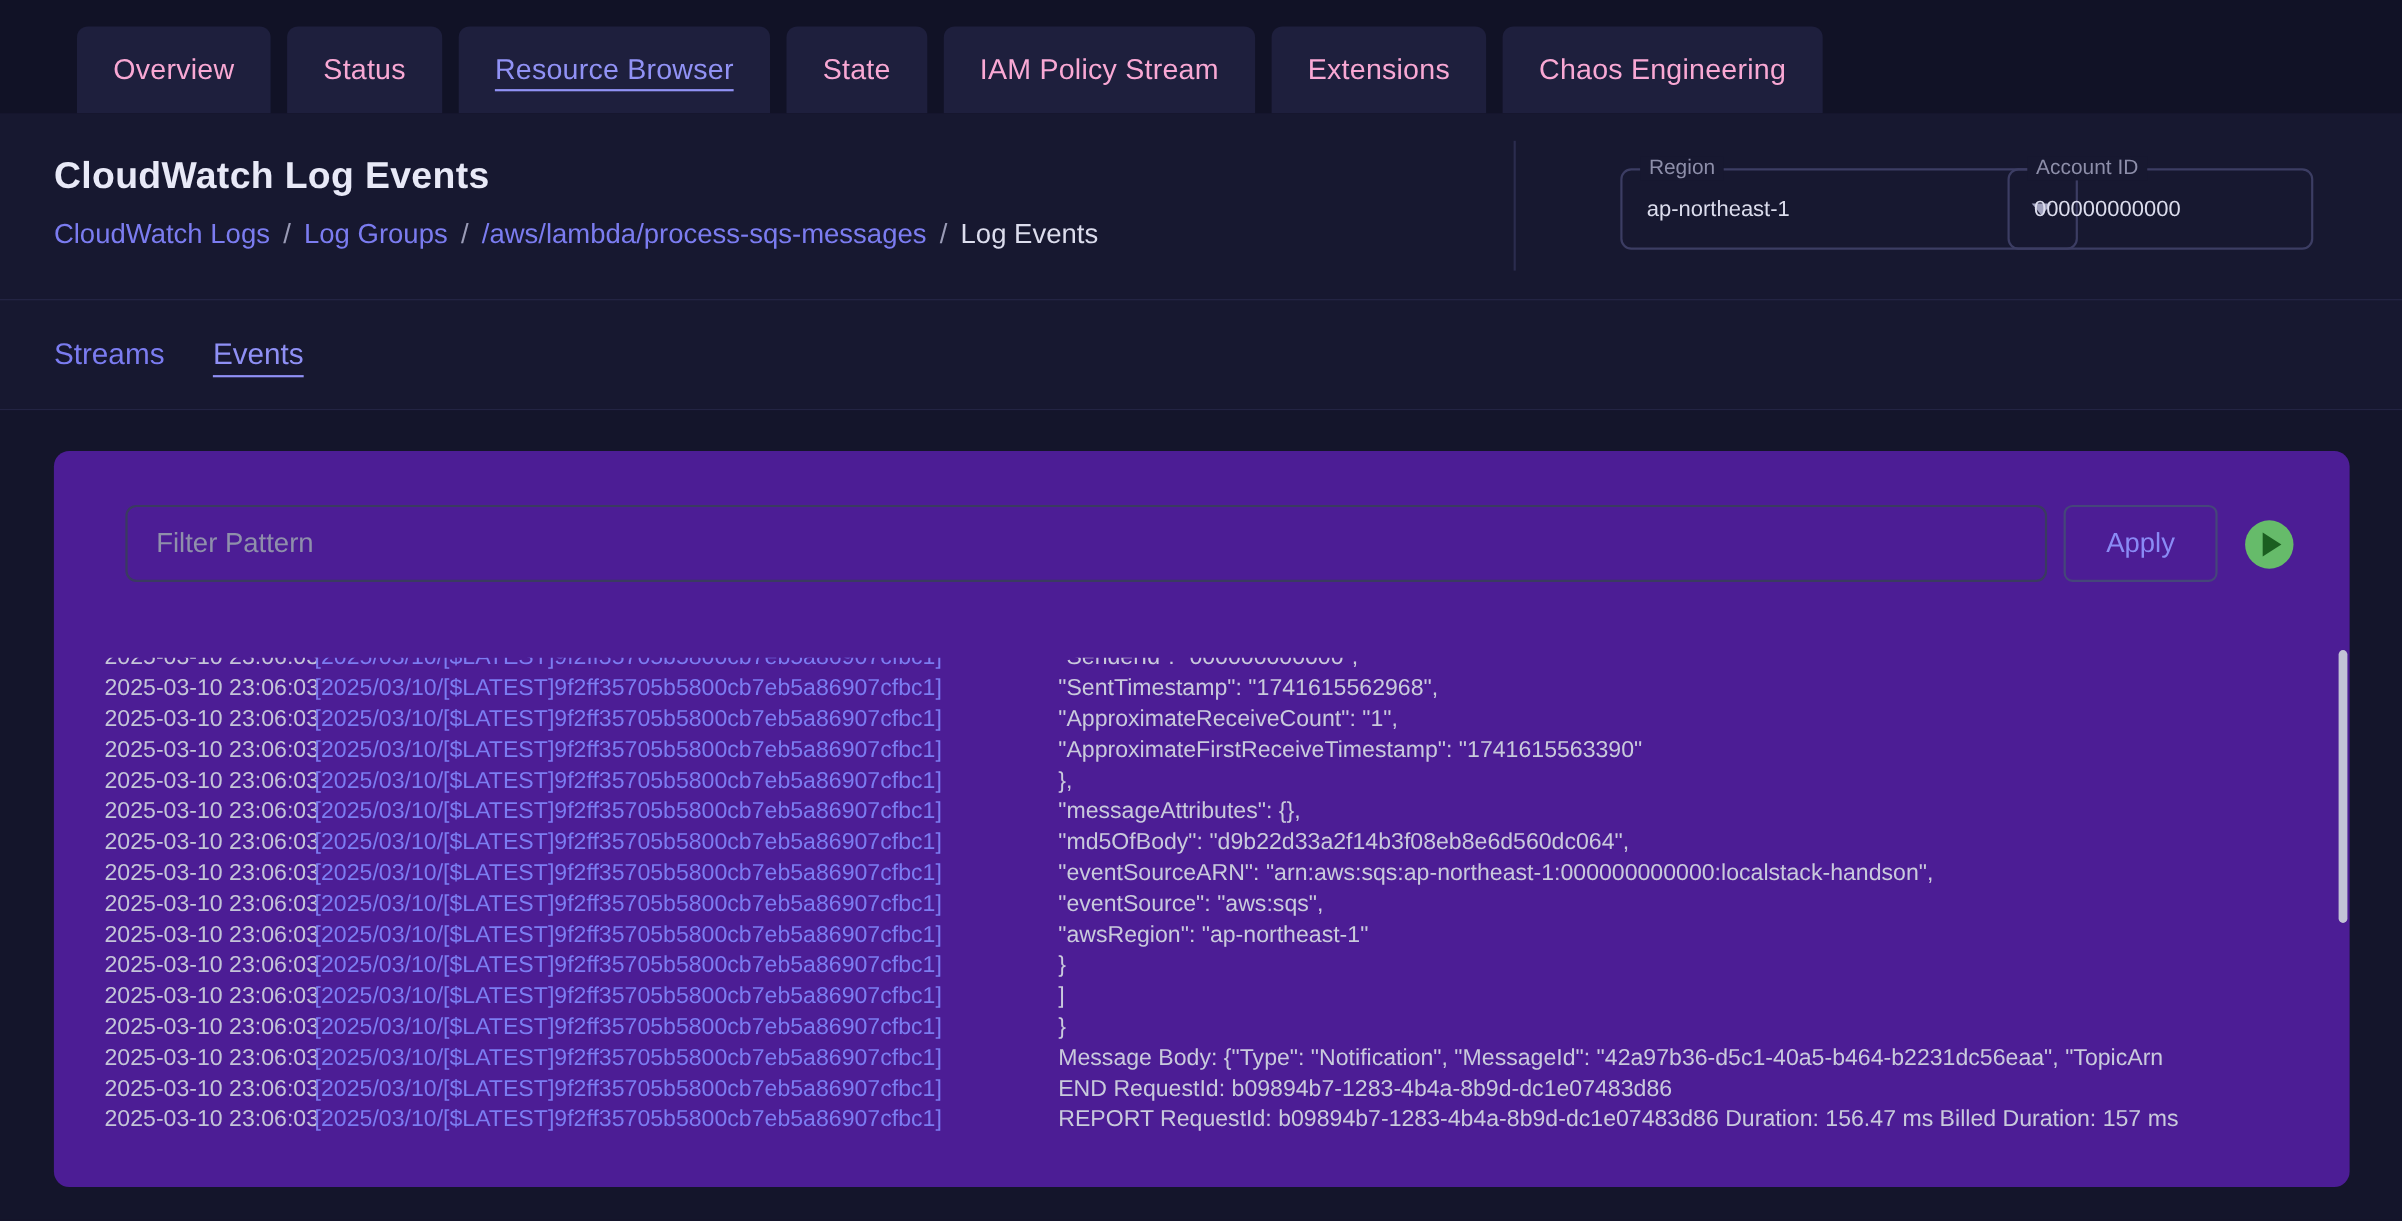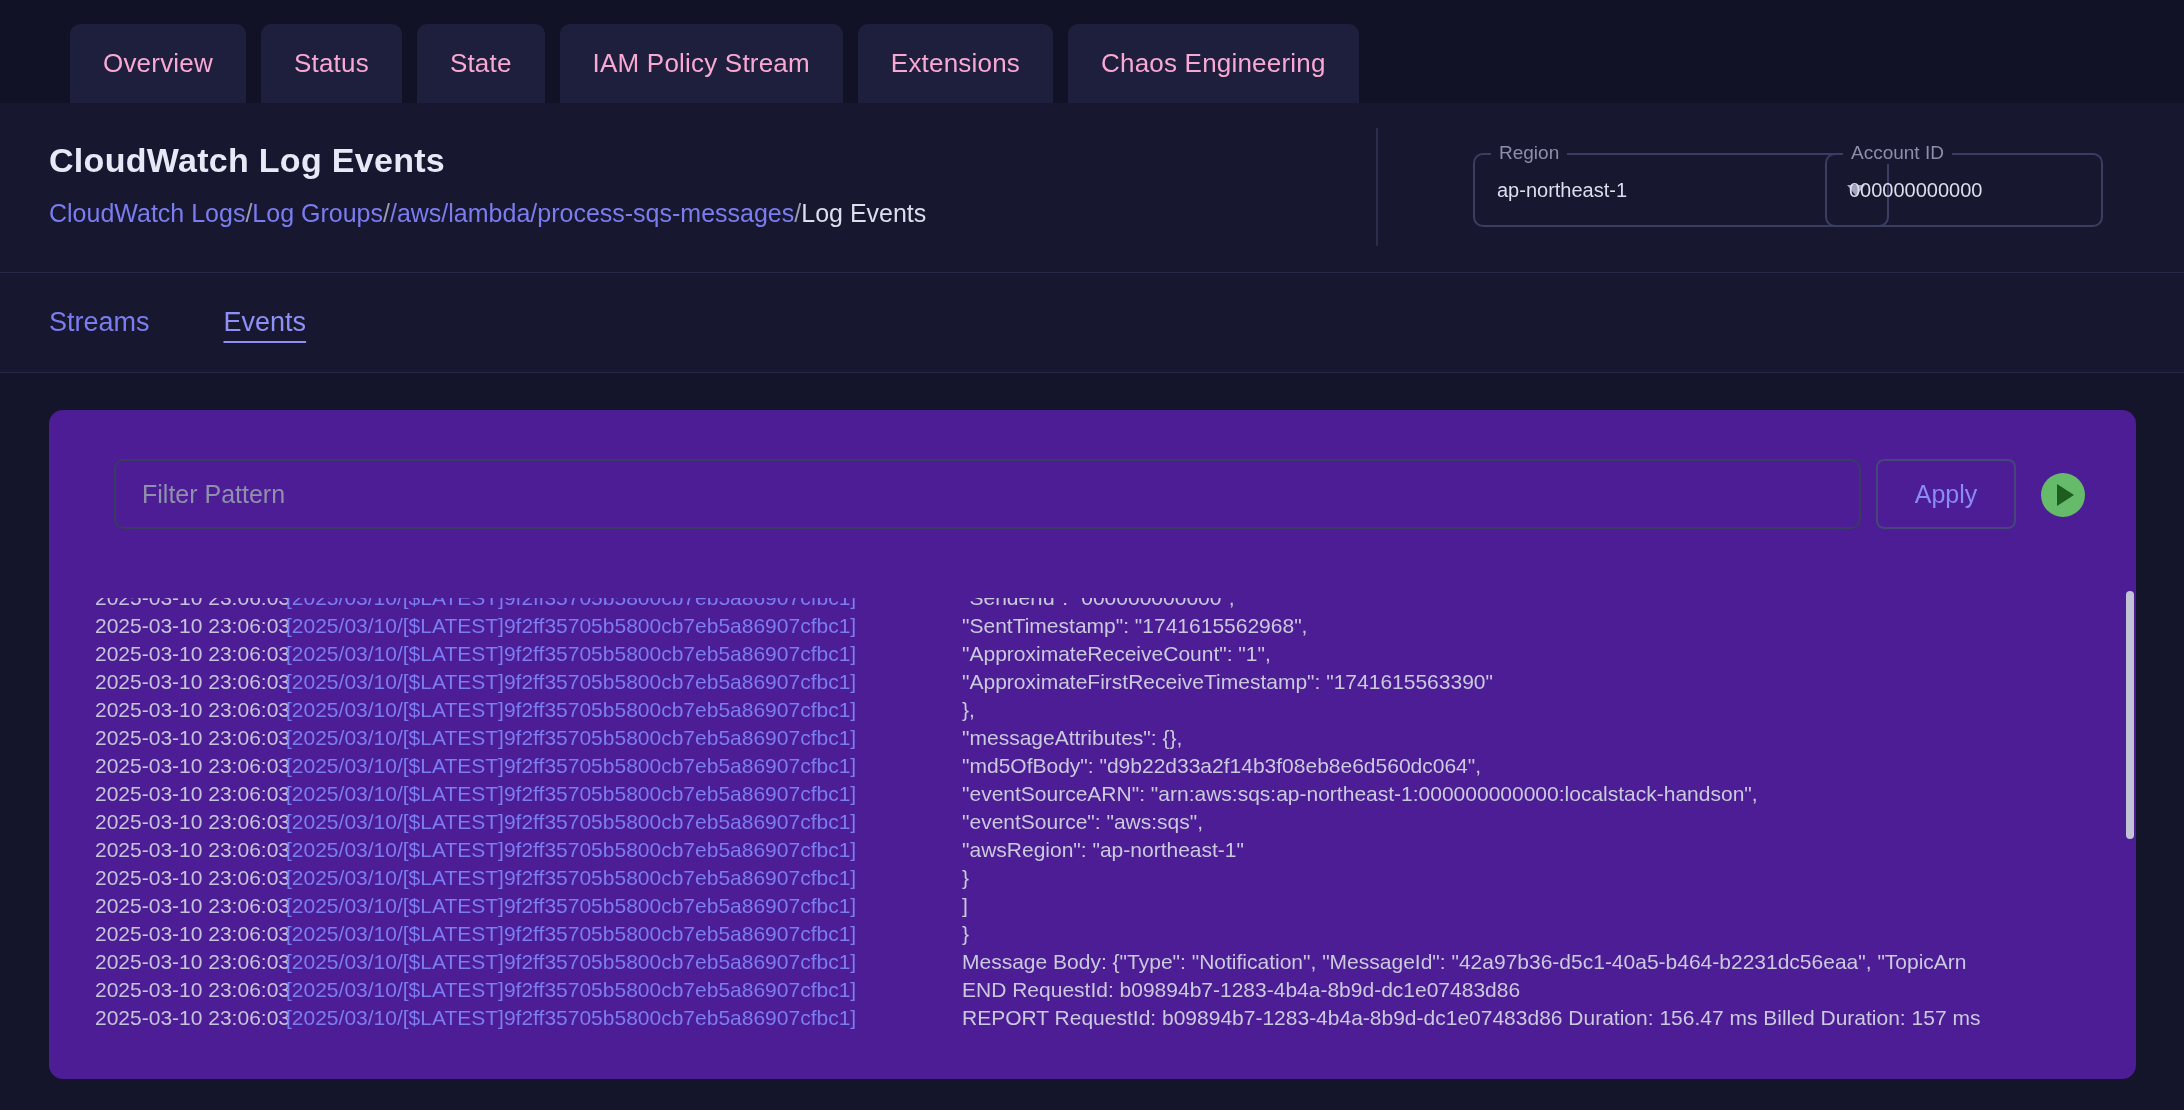--- a/index.html
+++ b/index.html
@@ -31,21 +31,21 @@
   .header {
     position:relative; height:170px; background:#171830;
     border-bottom:1px solid #272849;
   }
   .page-title {
     position:absolute; left:49px; top:38px;
     color:#e8e9f7; font-size:34px; font-weight:700; letter-spacing:.3px;
   }
   .breadcrumb {
     position:absolute; left:49px; top:96px; font-size:25px;
-    display:flex; align-items:center; white-space:nowrap;
+    display:flex; gap:12px; align-items:center; white-space:nowrap;
   }
   .breadcrumb a { color:#7b7cf0; text-decoration:none; cursor:pointer; }
   .breadcrumb .sep { color:#9a9bb6; }
   .breadcrumb .current { color:#dcdded; }
 
   .header-vdivider {
     position:absolute; left:1376px; top:25px; width:2px; height:118px;
     background:#2b2c4e;
   }
 
@@ -61,21 +61,21 @@
   .region-field  { left:1473px; top:50px; width:416px; justify-content:space-between; }
   .account-field { left:1825px; top:50px; width:278px; }
   .caret-down {
     width:0; height:0; border-left:9px solid transparent;
     border-right:9px solid transparent; border-top:11px solid #9fa0bd;
   }
 
   
   .subtabs {
     height:100px; background:#171830; border-bottom:1px solid #272849;
-    display:flex; align-items:center; padding-left:49px; gap:74px;
+    display:flex; align-items:center; padding-left:49px; gap:44px;
   }
   .subtab { font-size:27px; color:#7b7cf0; cursor:pointer; }
   .subtab.active {
     color:#8f90f5; text-decoration:underline; text-underline-offset:10px;
     text-decoration-thickness:2px;
   }
 
   
   .content { position:relative; height:736px; background:#14152b; }
   .card {
@@ -128,20 +128,23 @@
 <body>
 
 <div class="screen">
 
   <nav class="navbar">
     <div class="nav-tab">
       <span>Overview</span>
     </div>
     <div class="nav-tab">
       <span>Status</span>
+    </div>
+    <div class="nav-tab active">
+      <span>Resource Browser</span>
     </div>
     <div class="nav-tab">
       <span>State</span>
     </div>
     <div class="nav-tab">
       <span>IAM Policy Stream</span>
     </div>
     <div class="nav-tab">
       <span>Extensions</span>
     </div>

